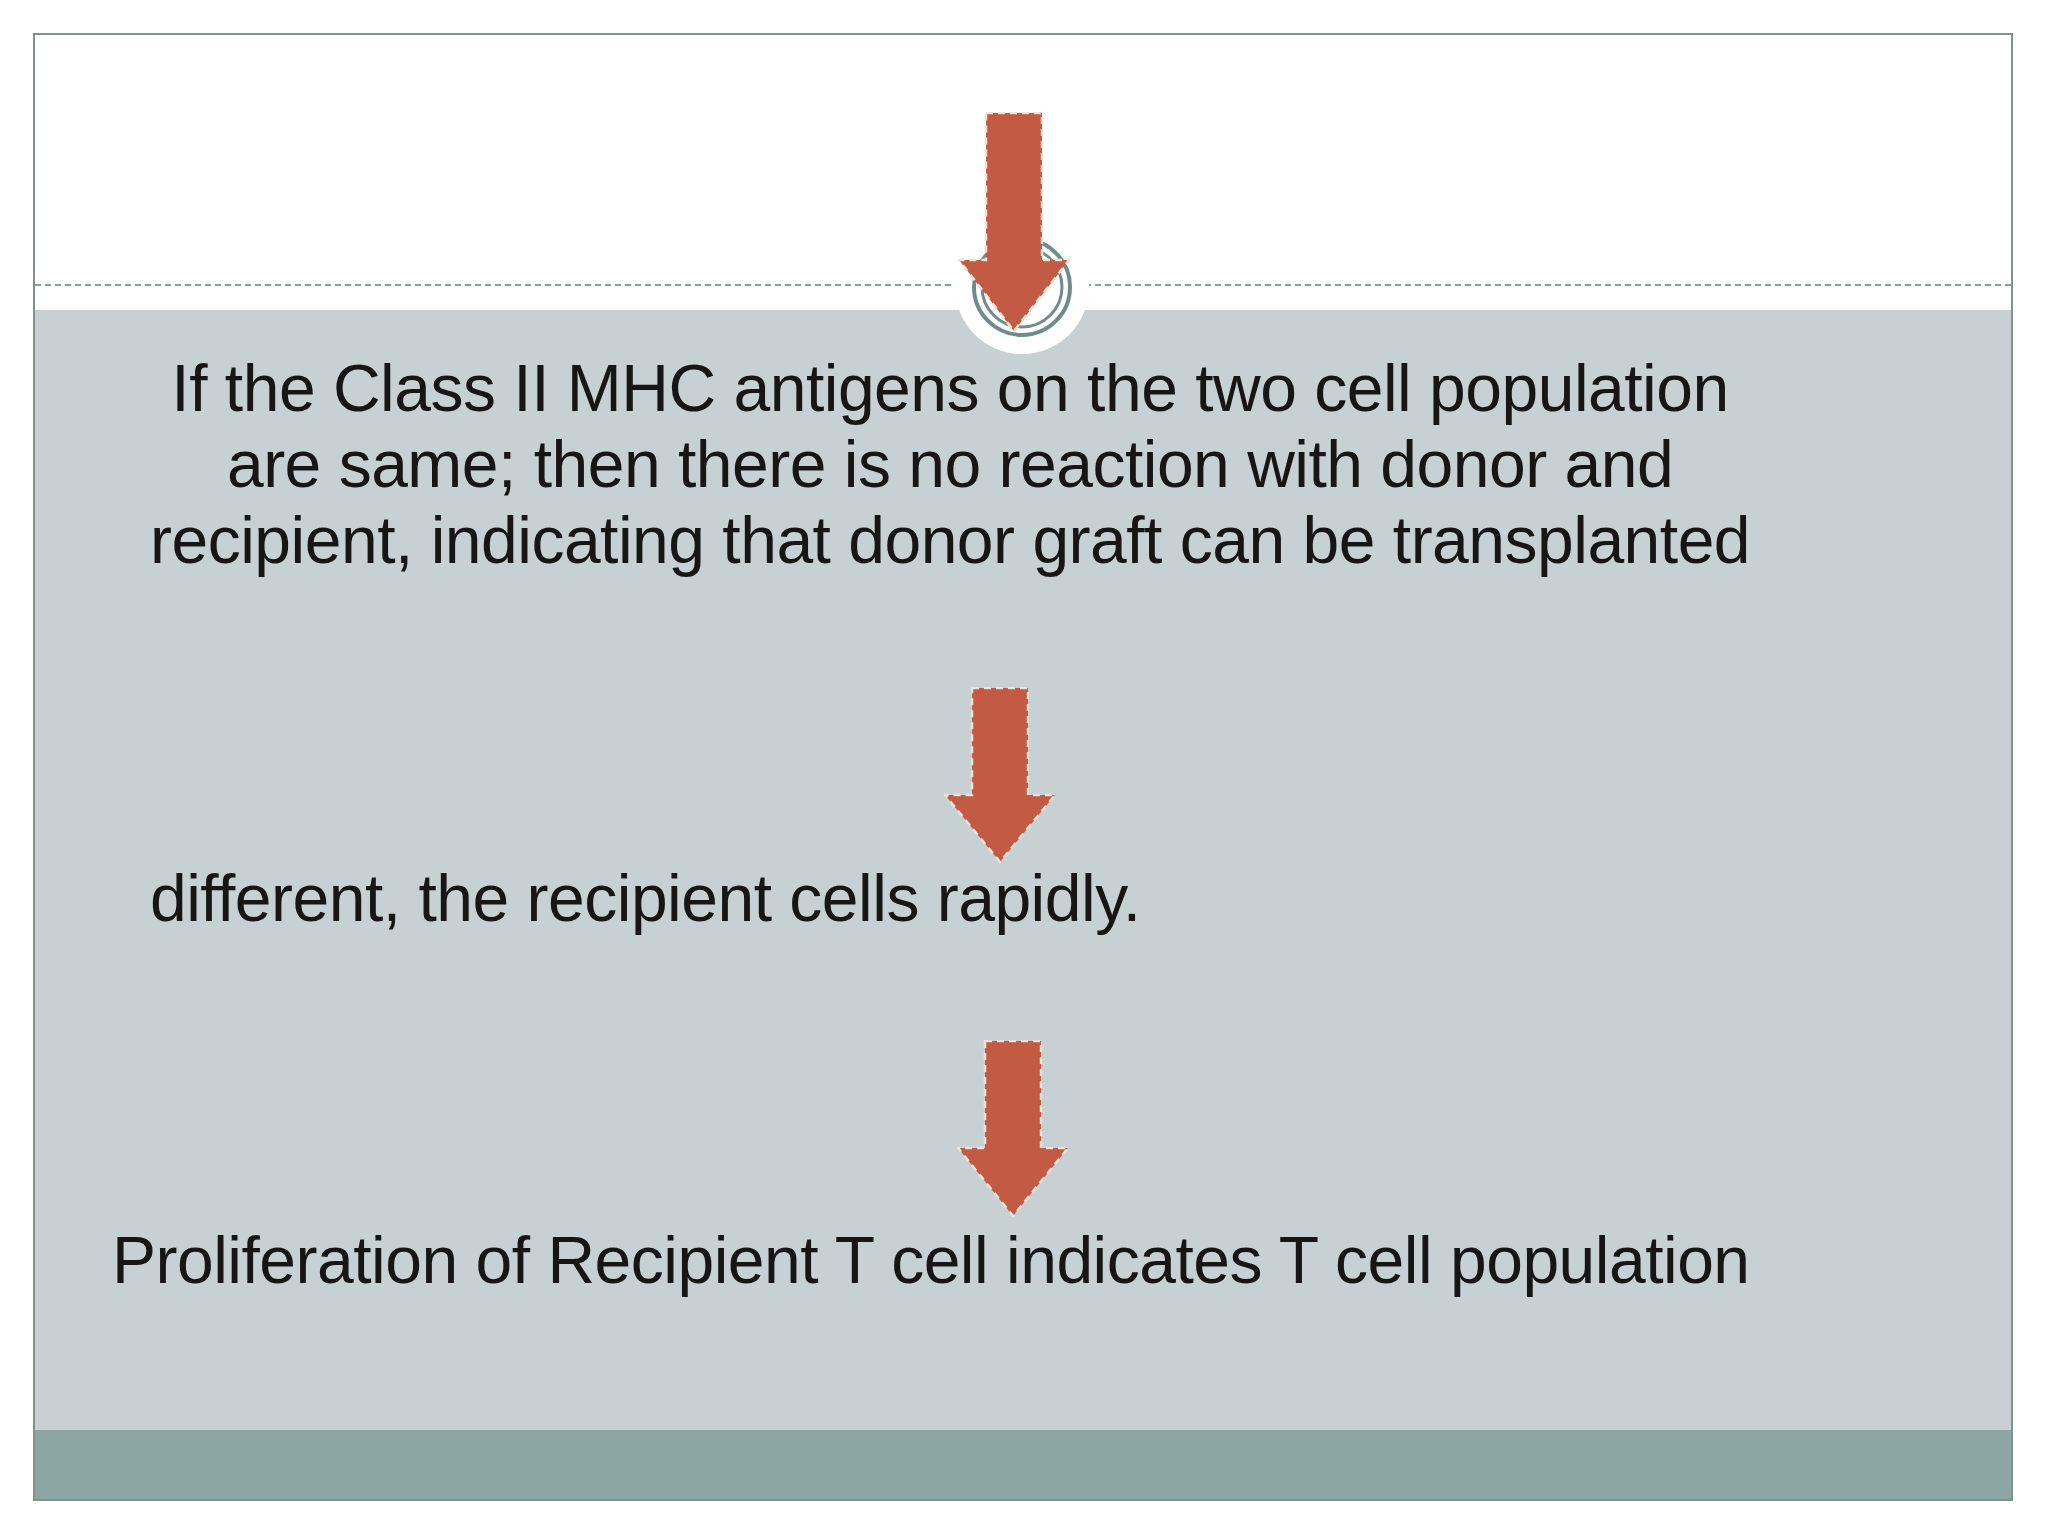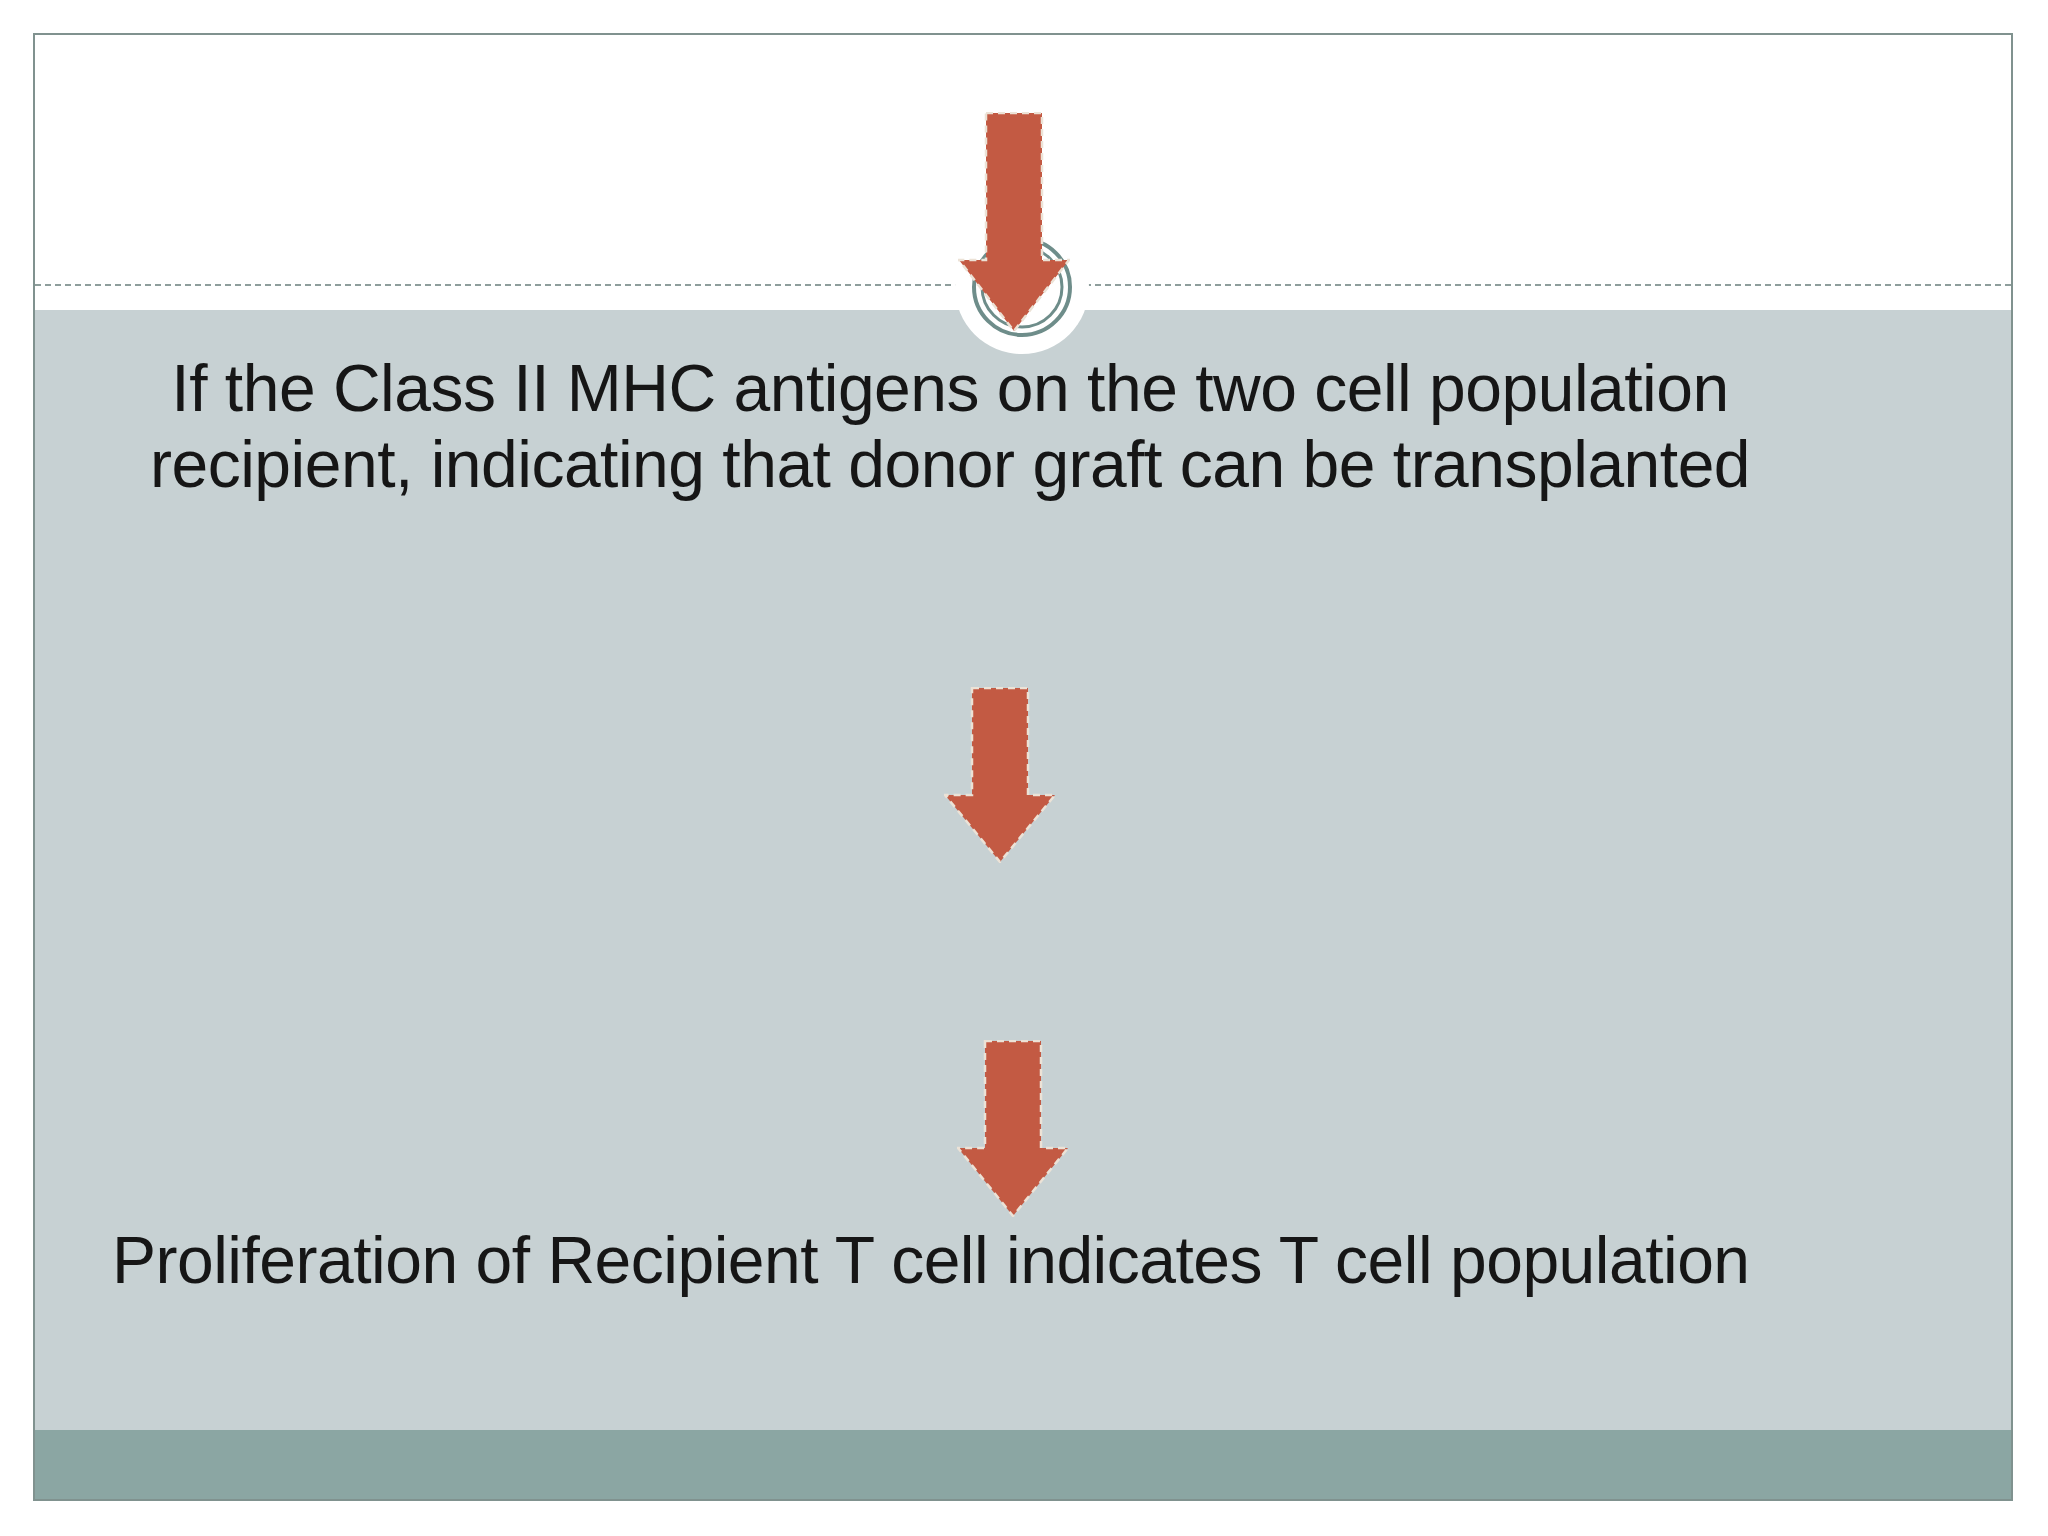--- a/index.html
+++ b/index.html
@@ -83,28 +83,30 @@
     <circle cx="70" cy="70" r="48" fill="none" stroke-width="4" stroke="#6e8d8a"></circle>
     <circle cx="70" cy="70" r="40" fill="none" stroke-width="3" stroke="#6e8d8a"></circle>
   </svg>
 
   <svg class="flow-arrow arrow-top" viewBox="0 0 112 220">
     <polygon points="28,1 84,1 84,148 111,148 56,219 1,148 28,148" stroke-width="2.5" stroke-dasharray="7 5" stroke="#ece2d6" fill="#c35a43"></polygon>
   </svg>
 
   <div class="text-block para-1">
     <div>If the Class II MHC antigens on the two cell population</div>
+    <div>are same; then there is no reaction with donor and</div>
     <div>recipient, indicating that donor graft can be transplanted</div>
   </div>
 
   <svg class="flow-arrow arrow-middle" viewBox="0 0 112 176">
     <polygon points="28,1 84,1 84,108 111,108 56,175 1,108 28,108" stroke-width="2.5" stroke-dasharray="7 5" stroke="#ece2d6" fill="#c35a43"></polygon>
   </svg>
 
   <div class="text-block para-2">
+    <div>different, the recipient cells rapidly.</div>
   </div>
 
   <svg class="flow-arrow arrow-bottom" viewBox="0 0 112 177">
     <polygon points="28,1 84,1 84,108 111,108 56,176 1,108 28,108" stroke-width="2.5" stroke-dasharray="7 5" stroke="#ece2d6" fill="#c35a43"></polygon>
   </svg>
 
   <div class="text-block conclusion-line">Proliferation of Recipient T cell indicates T cell population</div>
 
 </div>
 

